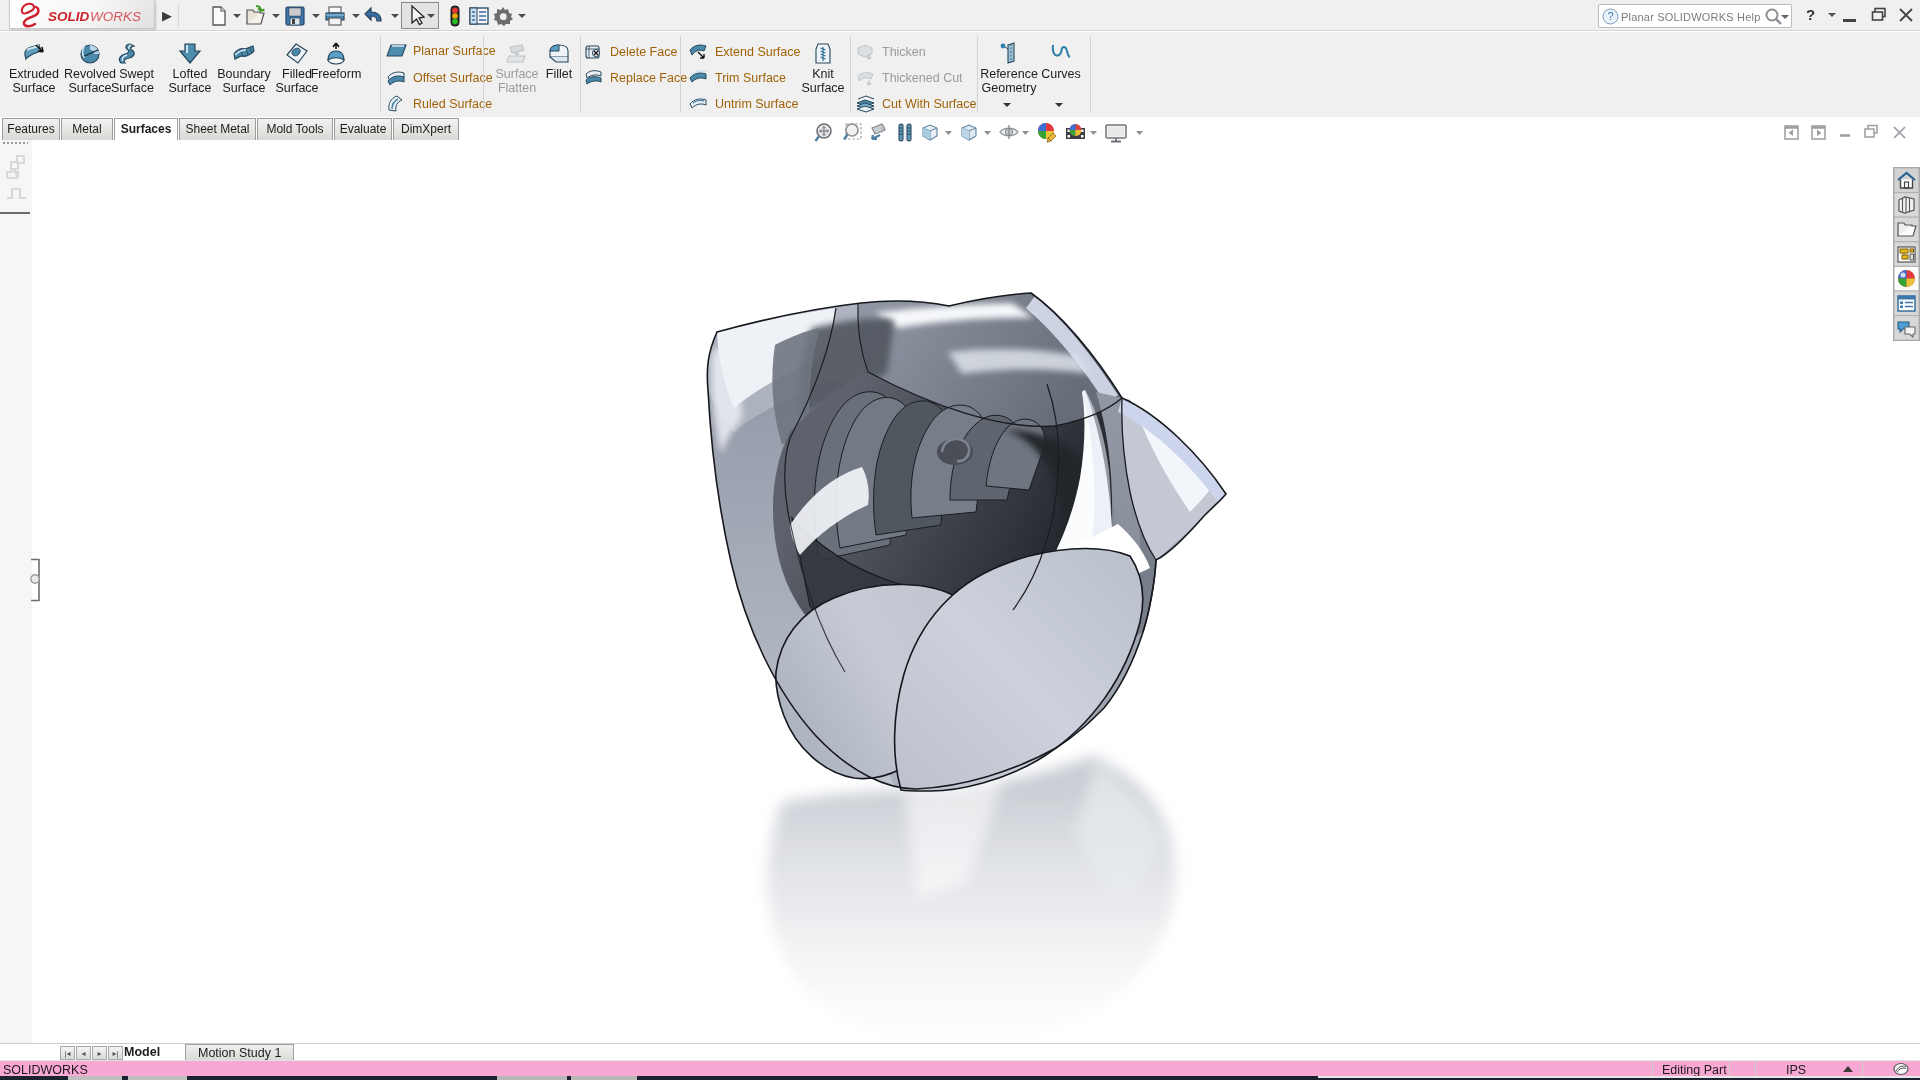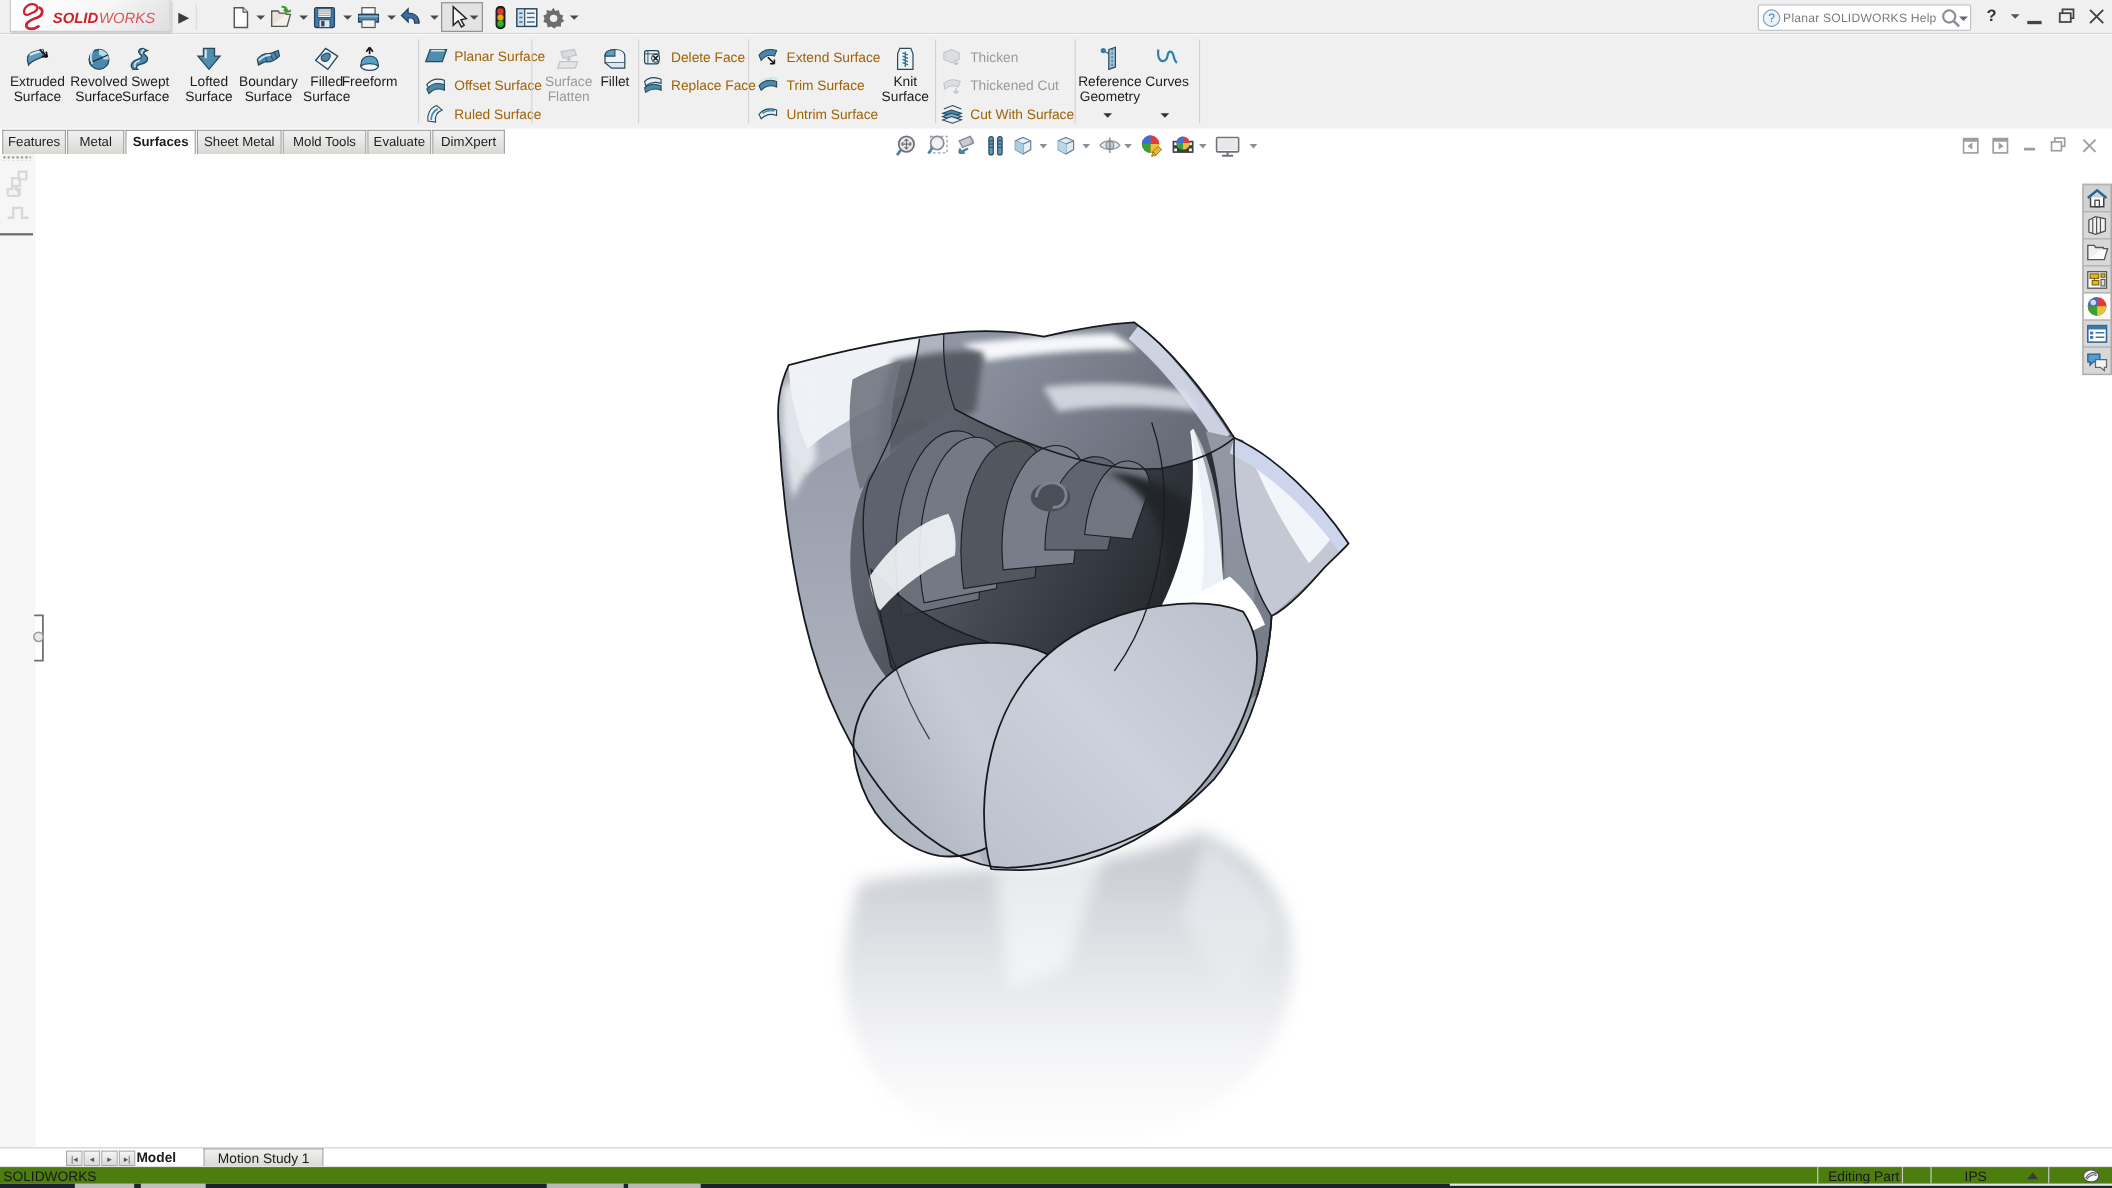--- a/index.html
+++ b/index.html
@@ -37,21 +37,21 @@
     border:1px solid #9c9c9c; border-bottom:none; }
   .tab.active { background:#fff; font-weight:bold; border:1px solid #9c9c9c; border-bottom:none; z-index:3; }
   
   #viewport { position:absolute; left:0; top:140px; width:1920px; height:903px; background:#ffffff; }
   #leftpanel { position:absolute; left:0; top:0; width:32px; height:903px; background:#f6f6f6; }
   
   #bottabs { position:absolute; left:0; top:1043px; width:1920px; height:17px; background:#fff; border-top:1px solid #ccc; }
   .navbox { position:absolute; top:2px; width:15px; height:14px; background:linear-gradient(#f5f5f5,#d9d9d9); border:1px solid #a8a8a8; color:#555; font-size:8px; text-align:center; line-height:13px; }
   .btab { position:absolute; top:0px; height:17px; line-height:16px; padding:0 12px; font-size:12.5px; color:#1c1c1c; }
   
-  #statusbar { position:absolute; left:0; top:1060px; width:1920px; height:16px; background:#4d7c0f; border-top:1px solid #e3e3e3; font-size:12.5px; color:#1a1a1a; }
+  #statusbar { position:absolute; left:0; top:1060px; width:1920px; height:16px; background:#f9a8d4; border-top:1px solid #e3e3e3; font-size:12.5px; color:#1a1a1a; }
   
   #taskbar { position:absolute; left:0; top:1076px; width:1920px; height:4px; background:#1c2330; }
 </style>
 </head>
 <body>
 
 <div id="titlebar">
   <div id="logo">
     <svg width="144" height="28" viewBox="0 0 144 28">
       <g fill="none" stroke="#cf2030" stroke-linecap="round">

